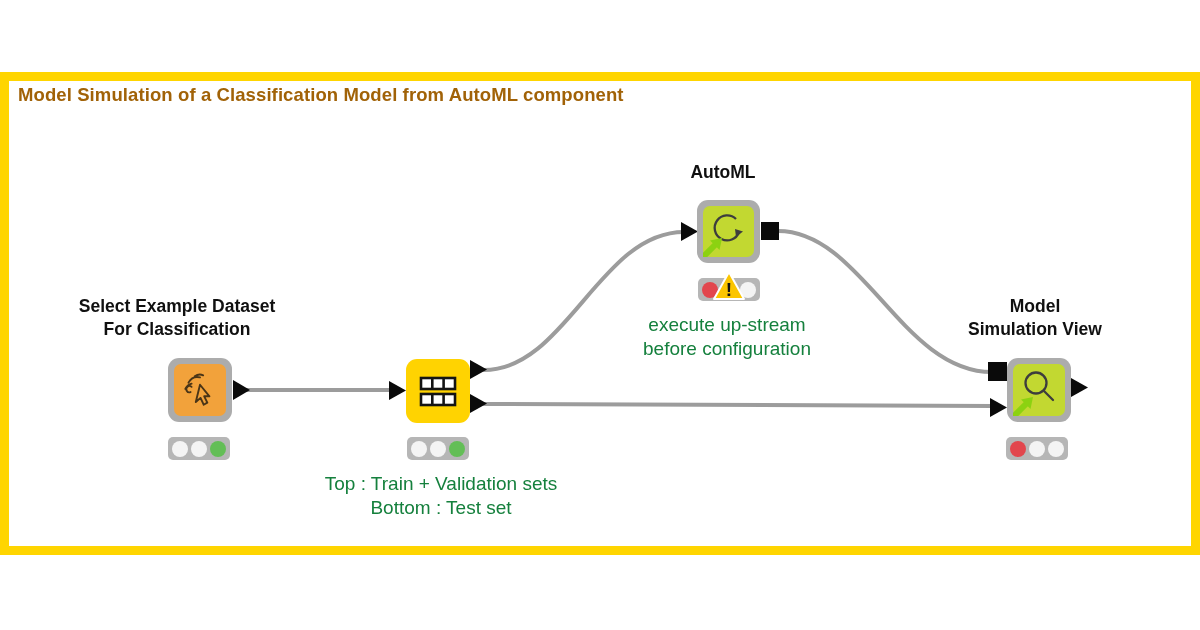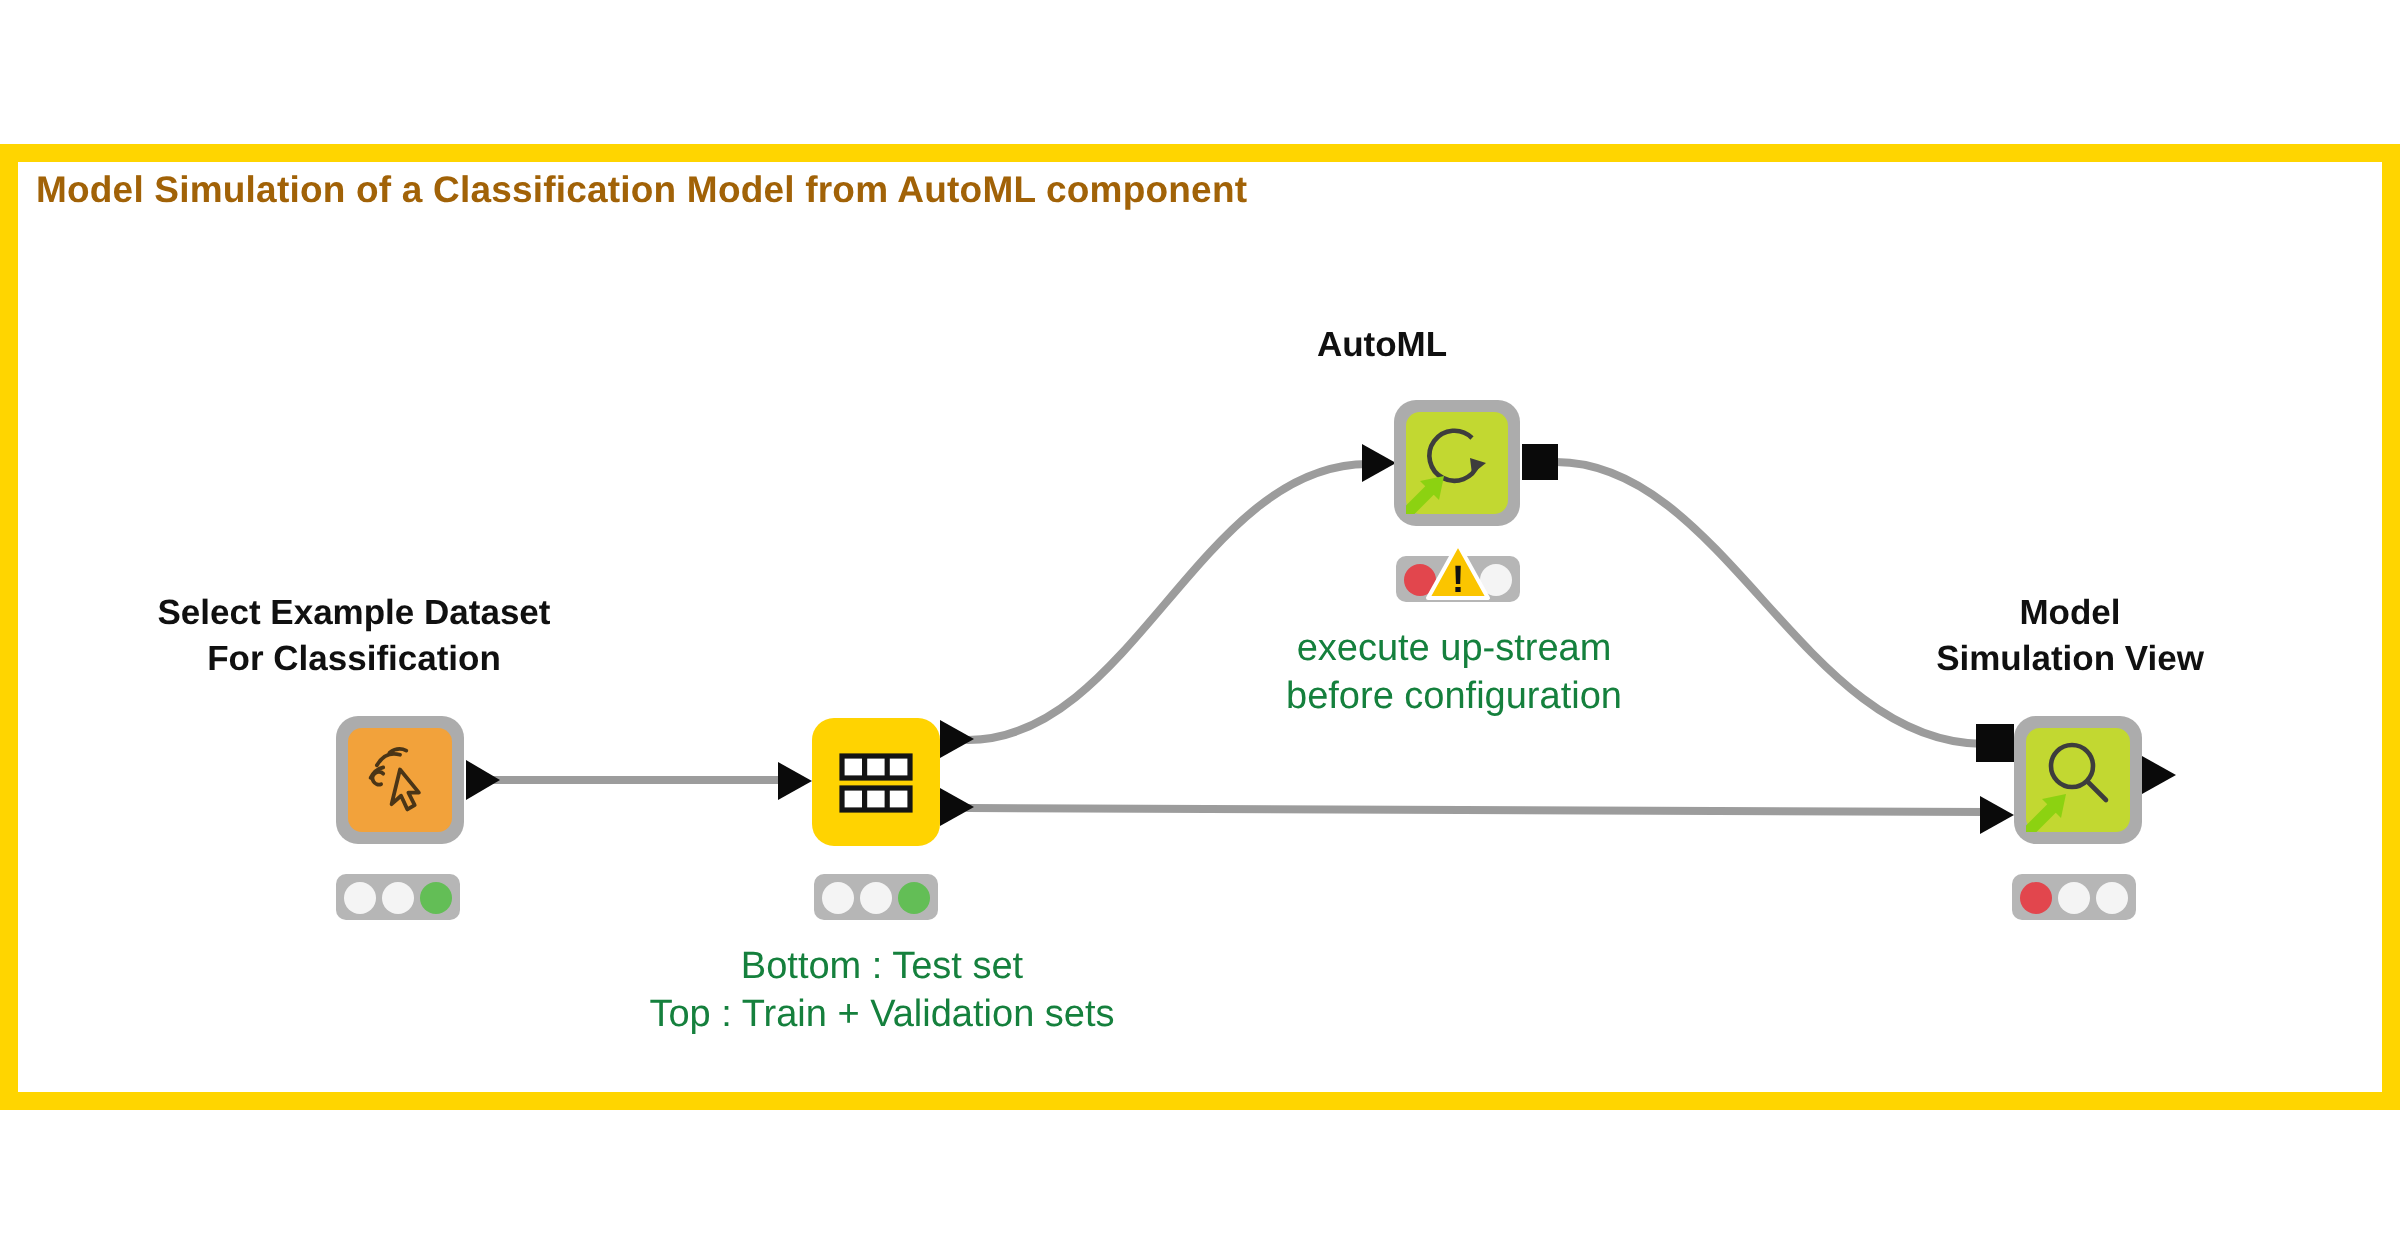--- a/index.html
+++ b/index.html
@@ -95,25 +95,25 @@
         </g>
       </svg>
     </div>
   </div>
   <div class="traffic" style="left:407px;top:437px;">
     <div class="light light-off"></div>
     <div class="light light-off"></div>
     <div class="light light-green"></div>
   </div>
   <div class="annotation" style="left:291px;top:472px;width:300px;">
+    <div>Top : Train + Validation sets</div>
     <div>Bottom : Test set</div>
-    <div>Top : Train + Validation sets</div>
   </div>
 
-  <div class="node-label" style="left:616px;top:161px;width:150px;">
+  <div class="node-label" style="left:648px;top:161px;width:150px;">
     <div>AutoML</div>
   </div>
   <div class="nbox" style="left:697px;top:200px;width:63px;height:63px;">
     <div class="inner green">
       <svg width="51" height="51" viewBox="0 0 51 51">
         <path d="M33 13 A12.5 12.5 0 1 0 36 26" fill="none" stroke="#3d3d3d" stroke-width="2.3"></path>
         <polygon points="32,23 40,25.5 33,31" fill="#3d3d3d"></polygon>
         <path d="M1 50 L12 39" stroke="#8CD211" stroke-width="6" stroke-linecap="round" fill="none"></path>
         <polygon points="19,32 7,34.5 16.5,44" fill="#8CD211"></polygon>
       </svg>

